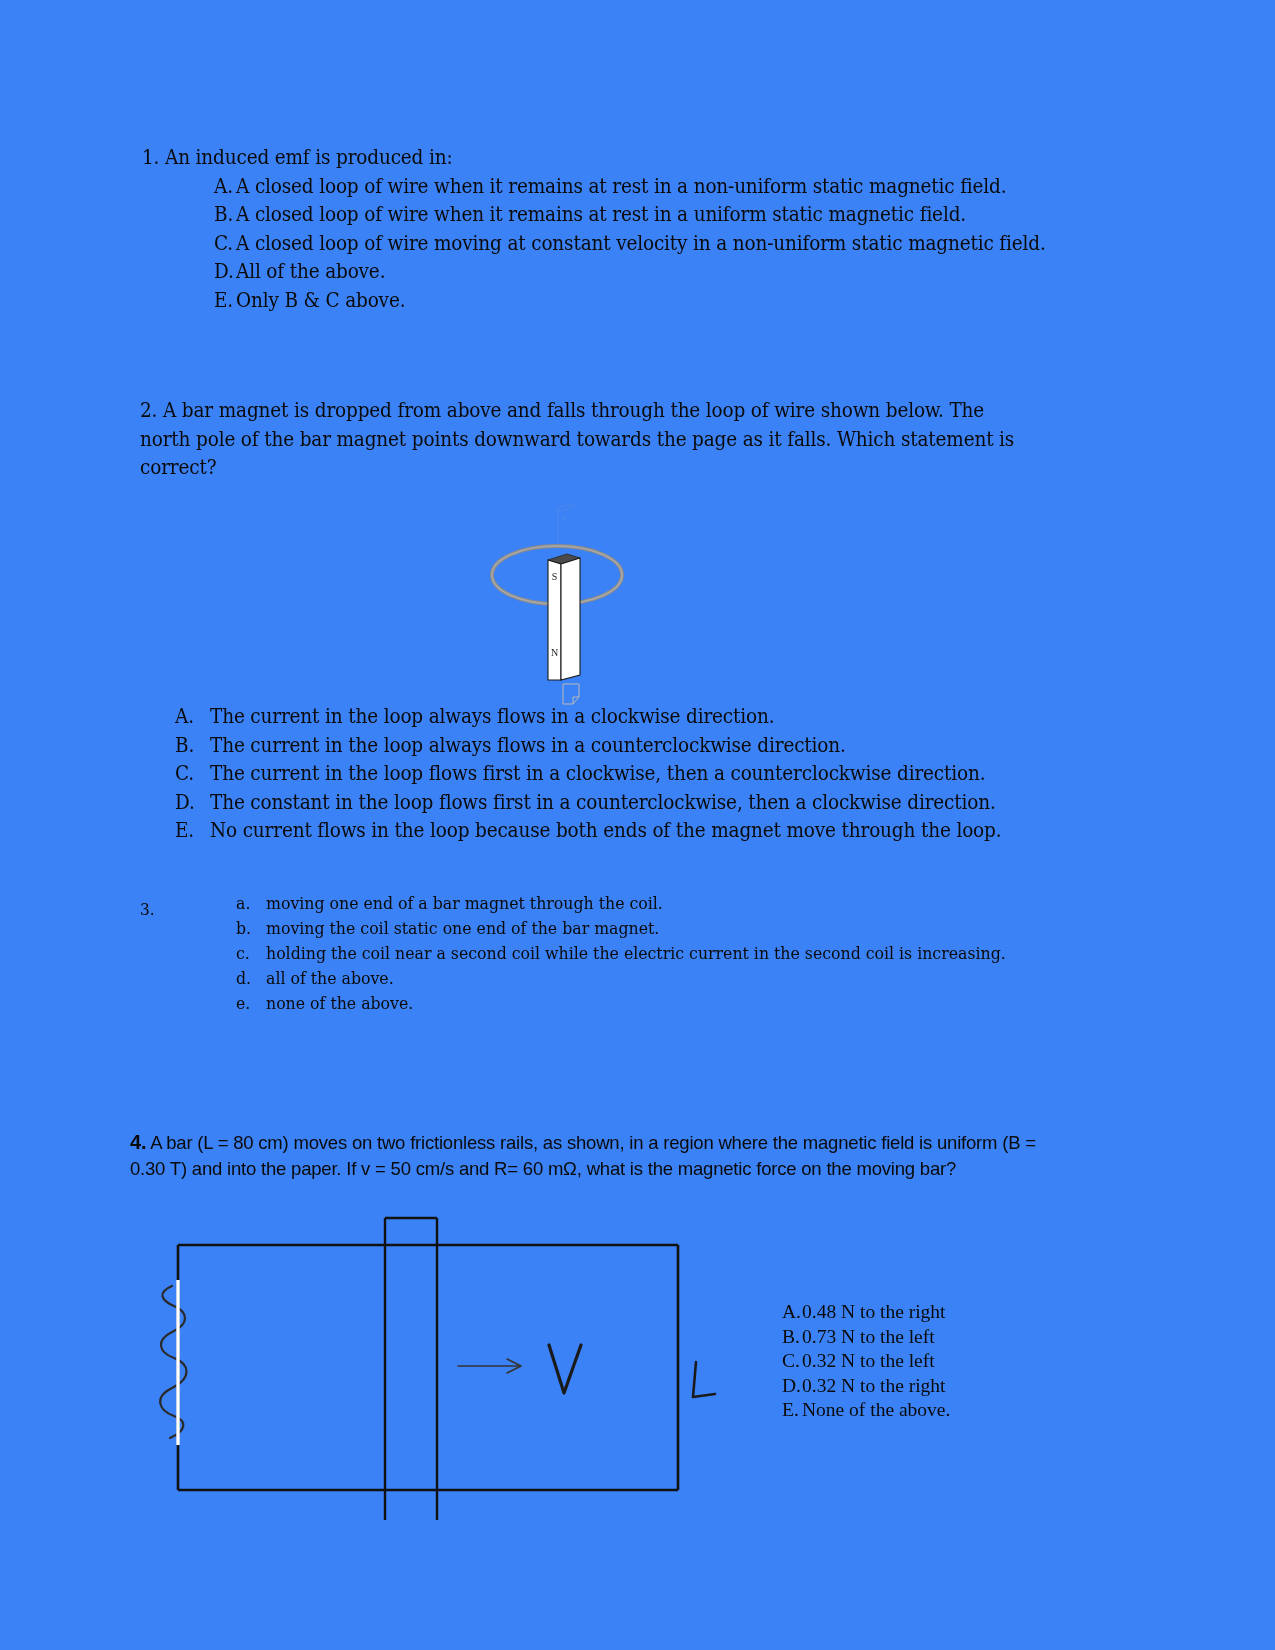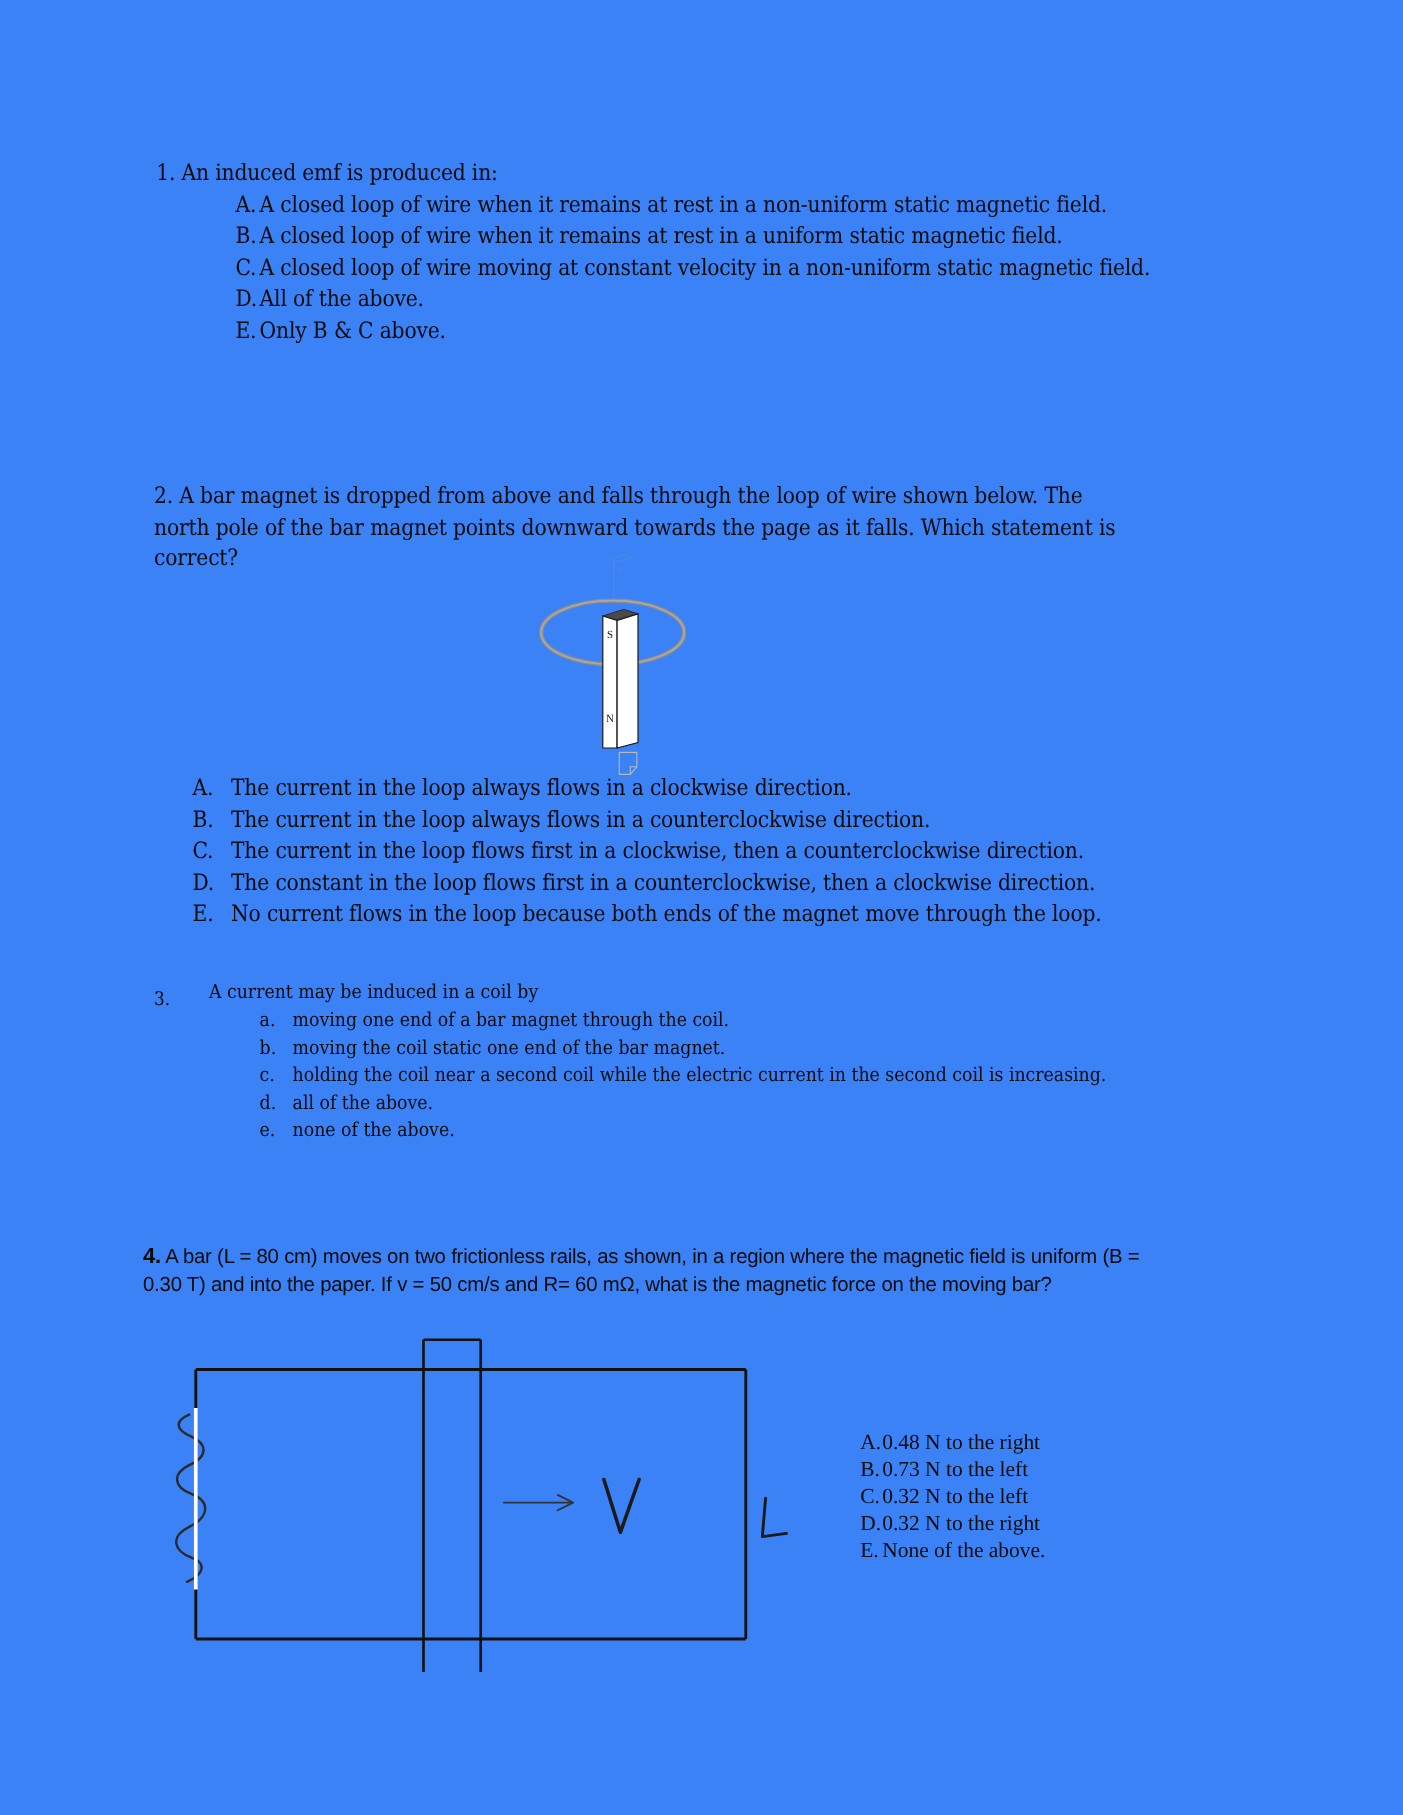--- a/index.html
+++ b/index.html
@@ -54,21 +54,21 @@
 
   #q1 .opt-list { margin-left: 72px; width: 865px; }
   #q1 .opt-letter { width: 22px; }
 
   #q2 {
     position: absolute;
     left: 140px;
     top: 396px;
     width: 900px;
   }
-  #q2 .q-stem { width: 895px; margin-top: 40px; }
+  #q2 .q-stem { width: 895px; }
 
   #q2-options {
     position: absolute;
     left: 175px;
     top: 702px;
     width: 905px;
   }
   #q2-options .opt-letter { width: 35px; }
   #q2-options .opt { margin-bottom: 0px; }
   #q2-options .opt-text { width: 868px; }
@@ -237,21 +237,20 @@
     <div class="opt">
       <span class="opt-letter">E.</span>
       <span class="opt-text">No current flows in the loop because both ends of the magnet move through the loop.</span>
     </div>
   </div>
 
   <div id="q3">
     <div class="row3">
       <span class="num3">3.</span>
       <div class="body3">
-        <p class="q-stem">A current may be induced in a coil by</p>
         <div class="opt-list">
           <div class="opt">
             <span class="opt-letter">a.</span>
             <span class="opt-text">moving one end of a bar magnet through the coil.</span>
           </div>
           <div class="opt">
             <span class="opt-letter">b.</span>
             <span class="opt-text">moving the coil static one end of the bar magnet.</span>
           </div>
           <div class="opt">

